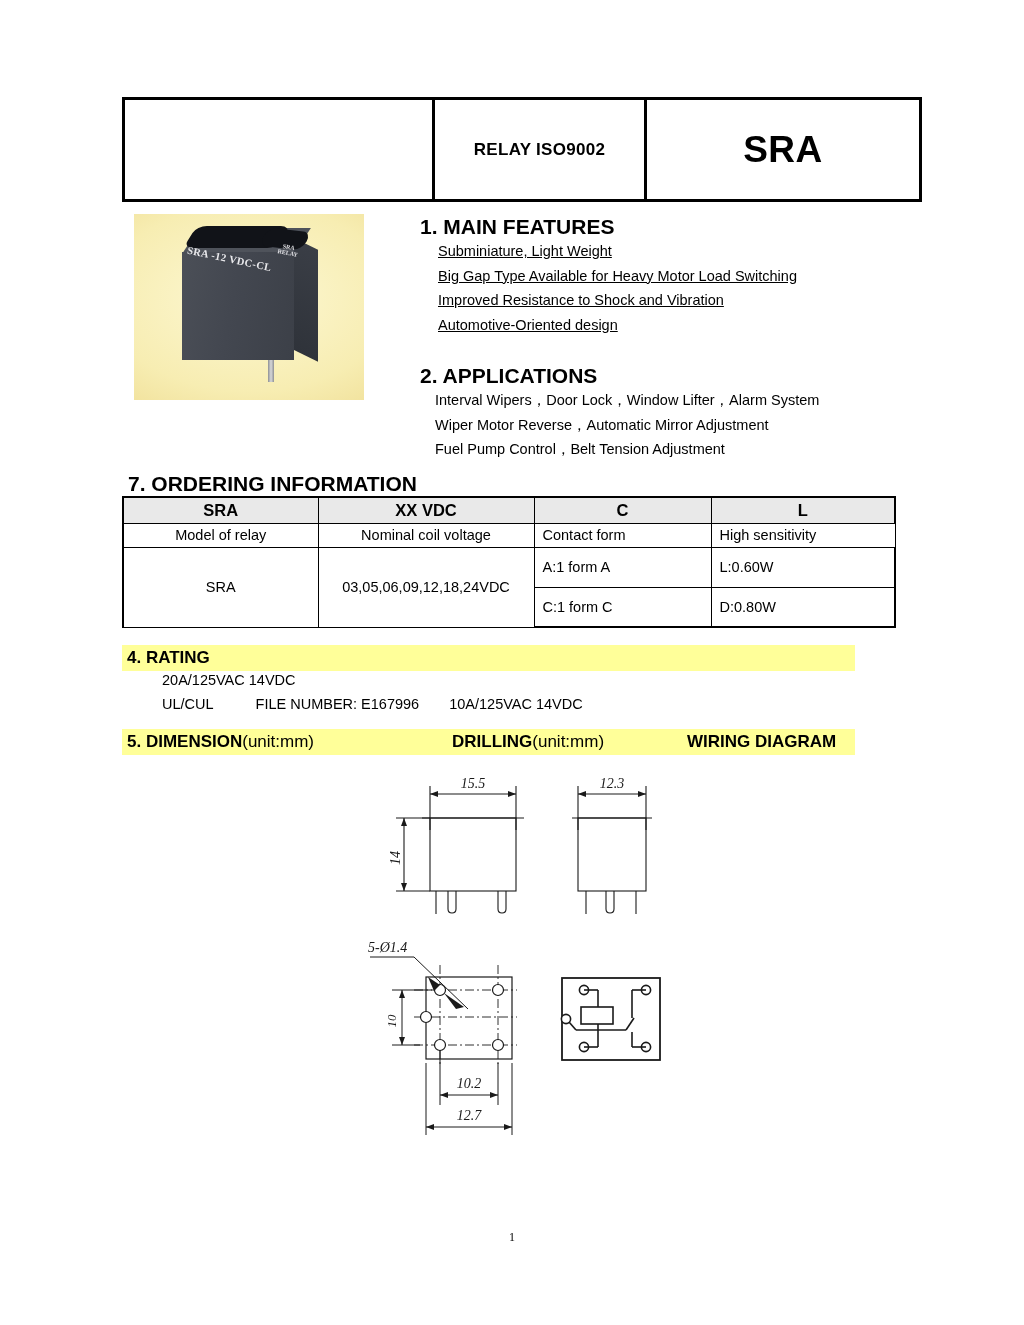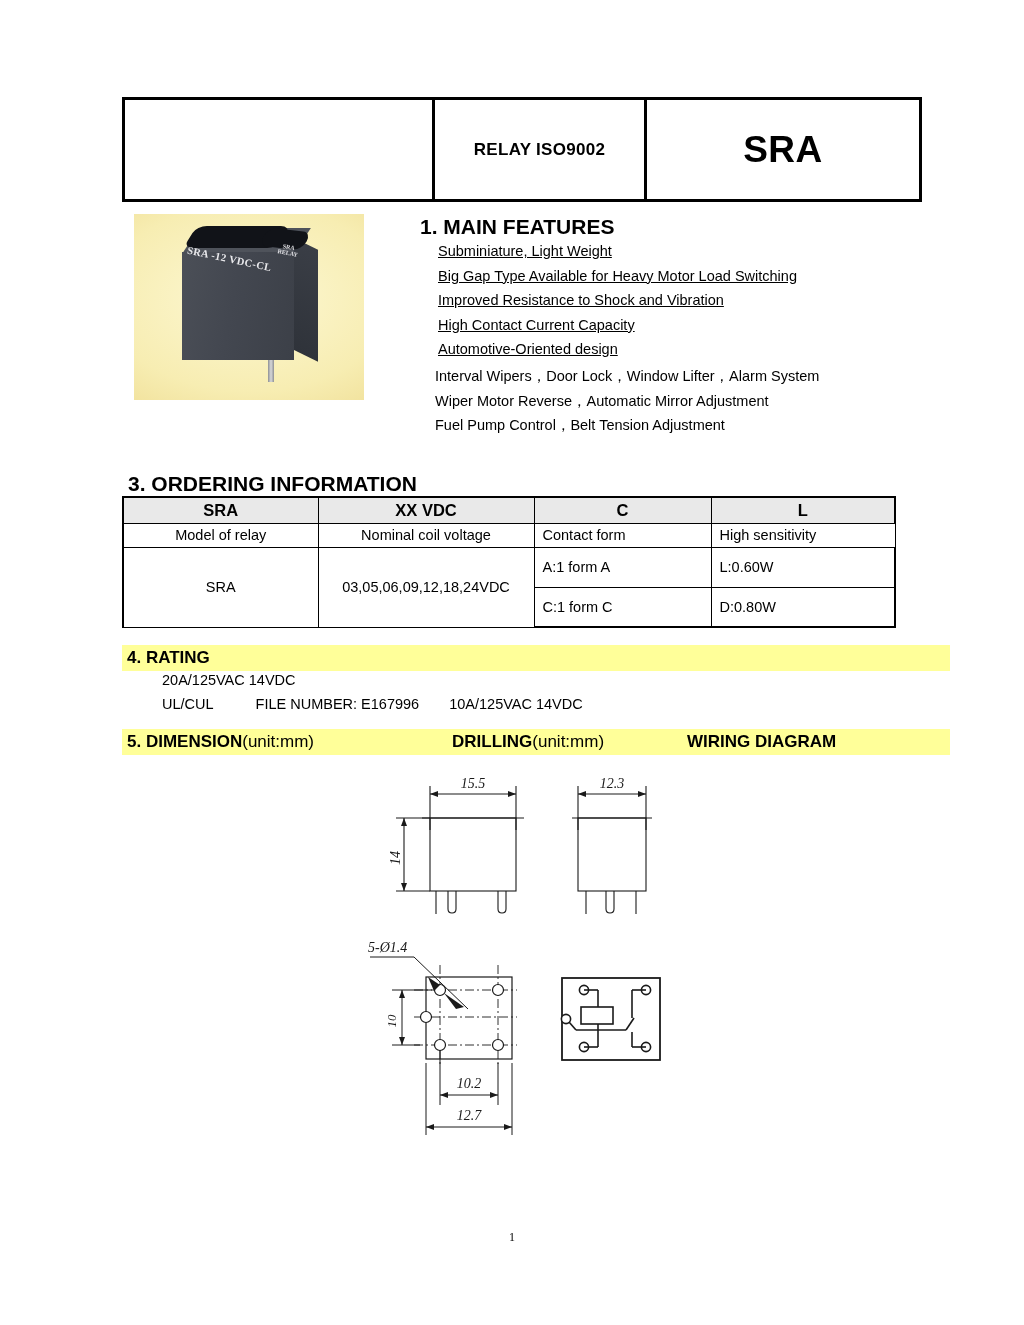--- a/index.html
+++ b/index.html
@@ -93,21 +93,21 @@
   .ord .outer-l { border-left:2.5px solid #000; }
   .ord .outer-r { border-right:2.5px solid #000; }
   .ord tr.top td { border-top:2.5px solid #000; }
   .ord tr.bot td { border-bottom:2.5px solid #000; }
   .ord .hd { background:#e9e9e9; font-weight:bold; text-align:center; font-size:16.5px; height:26px; }
   .ord .sub { height:24px; }
   .ord .ctr { text-align:center; }
 
   
   .hl {
-    position:absolute; left:122px; width:828px; height:26px;
+    position:absolute; left:122px; width:733px; height:26px;
     background:#ffff99; display:flex; align-items:center;
   }
   .hl .t { font-weight:bold; font-size:17px; padding-left:5px; }
   .sub-unit { font-weight:normal; font-size:17px; vertical-align:baseline; }
 
   .rating-body { position:absolute; left:162px; top:668px; }
   .rating-body .body-line { line-height:24px; }
   .tabsp { display:inline-block; width:42px; }
   .tabsp2 { display:inline-block; width:30px; }
 
@@ -147,34 +147,34 @@
     </div>
     <div class="relay-pin"></div>
   </div>
 
   <div class="features">
     <div class="sec-h">1. MAIN FEATURES</div>
     <ul>
       <li class="body-line">Subminiature, Light Weight</li>
       <li class="body-line">Big Gap Type Available for Heavy Motor Load Switching</li>
       <li class="body-line">Improved Resistance to Shock and Vibration</li>
-      <li class="body-line">High Contact Current Capacity</li>
       <li class="body-line">Automotive-Oriented design</li>
     </ul>
   </div>
 
   <div class="apps">
+    <div class="sec-h">2. APPLICATIONS</div>
     <ul>
       <li class="body-line">Interval Wipers，Door Lock，Window Lifter，Alarm System</li>
       <li class="body-line">Wiper Motor Reverse，Automatic Mirror Adjustment</li>
       <li class="body-line">Fuel Pump Control，Belt Tension Adjustment</li>
     </ul>
   </div>
 
-  <div class="order-h sec-h">3. ORDERING INFORMATION</div>
+  <div class="order-h sec-h">7. ORDERING INFORMATION</div>
 
   <table class="ord">
     <colgroup>
       <col style="width:195px">
         <col style="width:216px">
         <col style="width:177px">
         <col style="width:184px">
     </colgroup>
     <tbody>
       <tr class="top">

